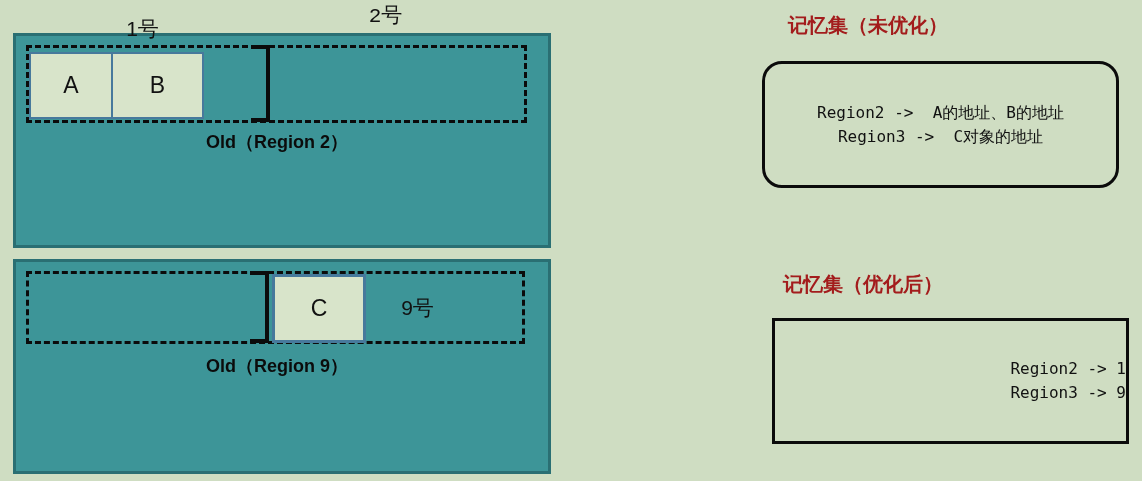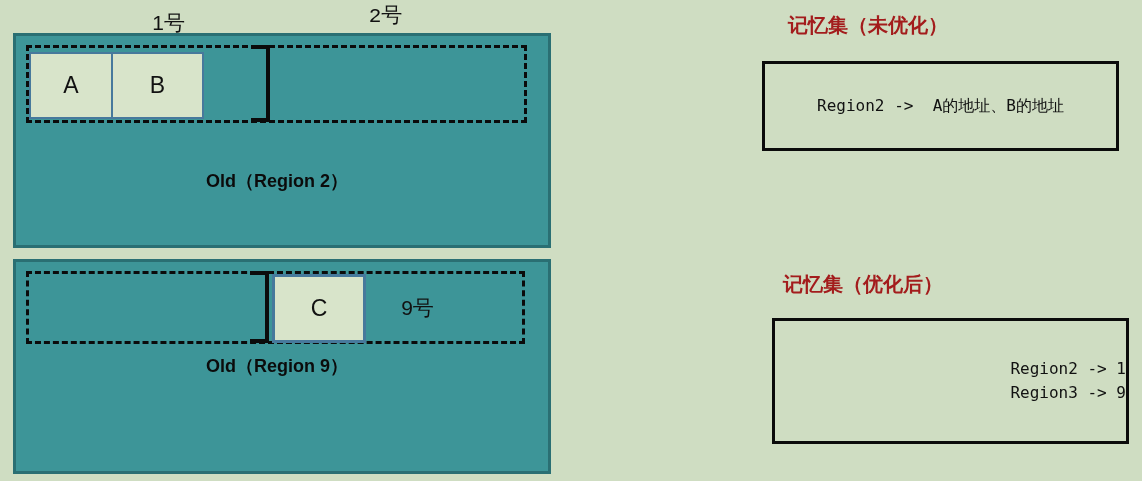--- a/index.html
+++ b/index.html
@@ -75,34 +75,34 @@
   .obj-c { left: 272px; top: 274px; width: 94px; height: 69px; border-width: 3px; }
 
   
   .card-label {
     position: absolute;
     font-size: 21px;
     color: #111;
     text-align: center;
     z-index: 5;
   }
-  .lbl1 { left: 100px; top: 9px;   width: 85px; text-align: right; }
+  .lbl1 { left: 100px; top: 15px;   width: 85px; }
   .lbl2 { left: 343px; top: 1px;   width: 85px; font-family: Liberation Mono, monospace; }
   .lbl8 { left: 26px;  top: 294px; width: 240px; }
   .lbl9 { left: 380px; top: 294px; width: 75px; }
 
   .caption {
     position: absolute;
     font-size: 18px;
     font-weight: bold;
     color: #0b0b0b;
     text-align: center;
     z-index: 5;
   }
-  .cap2 { left: 152px; top: 130px; width: 250px; margin-top: 39px; }
+  .cap2 { left: 152px; top: 130px; width: 250px; }
   .cap3 { left: 152px; top: 354px; width: 250px; }
 
   
   .ms-title {
     position: absolute;
     color: #a31c1c;
     font-size: 20px;
     font-weight: bold;
     text-align: left;
   }
@@ -116,21 +116,21 @@
     display: flex;
     flex-direction: column;
     align-items: center;
     justify-content: center;
     font-family: "DejaVu Sans Mono", "Liberation Mono", monospace;
     font-size: 16px;
     line-height: 24px;
     color: #111;
   }
   .ms-line { white-space: pre; }
-  .ms1-box { left: 762px; top: 61px;  width: 357px; height: 90px; }
+  .ms1-box { left: 762px; top: 61px;  width: 357px; height: 127px; border-radius: 20px; }
   .ms2-box { left: 772px; top: 318px; width: 357px; height: 126px; align-items: flex-end; }
 </style>
 </head>
 <body>
 
 <div class="canvas">
 
   <div class="card-label lbl1">1号</div>
   <div class="card-label lbl2">2号</div>
 
@@ -150,20 +150,21 @@
   <div class="divider divider2"></div>
   <div class="obj obj-c">
     <span>C</span>
   </div>
   <div class="card-label lbl9">9号</div>
   <div class="caption cap3">Old（Region 9）</div>
 
   <div class="ms-title ms1-title">记忆集（未优化）</div>
   <div class="ms-box ms1-box">
     <span class="ms-line">Region2 -&gt;  A的地址、B的地址</span>
+    <span class="ms-line">Region3 -&gt;  C对象的地址</span>
   </div>
 
   <div class="ms-title ms2-title">记忆集（优化后）</div>
   <div class="ms-box ms2-box">
     <span class="ms-line">Region2 -&gt; 1</span>
     <span class="ms-line">Region3 -&gt; 9</span>
   </div>
 
 </div>
 

